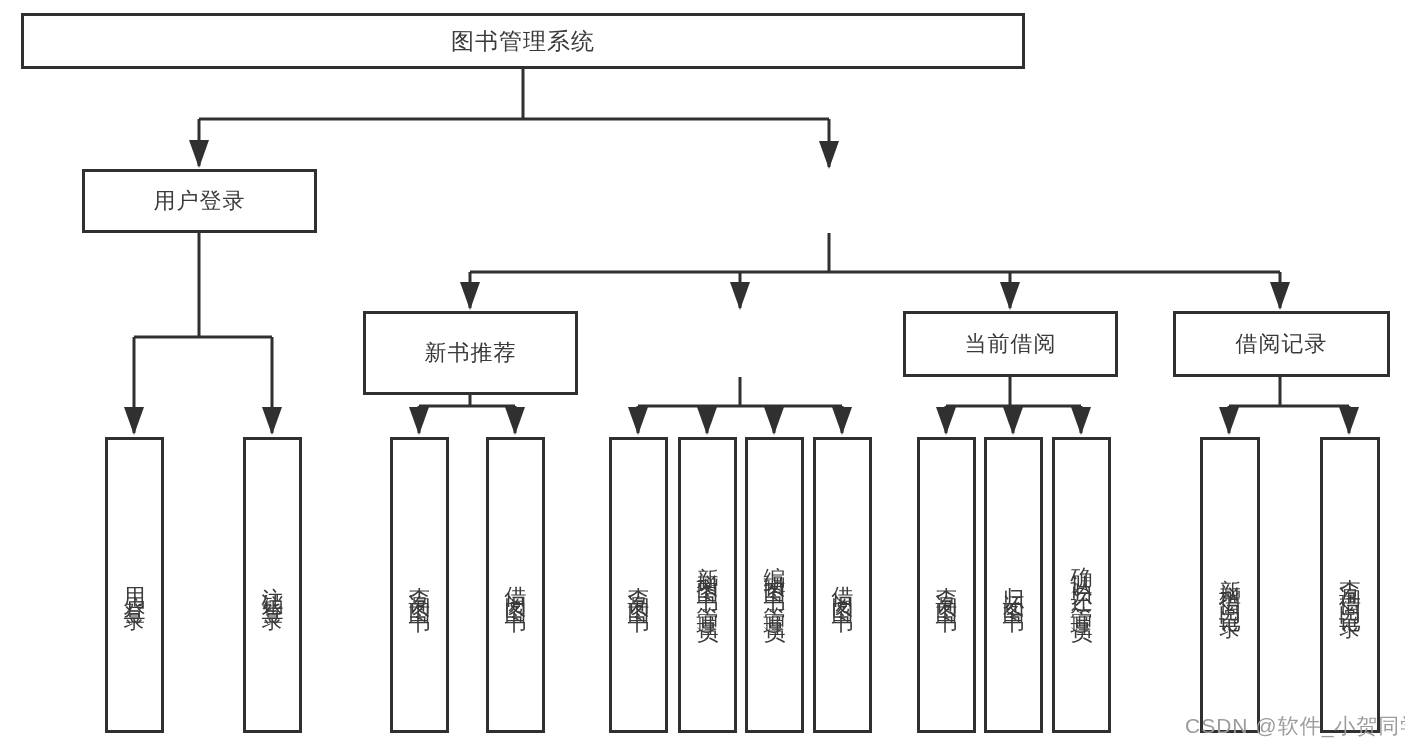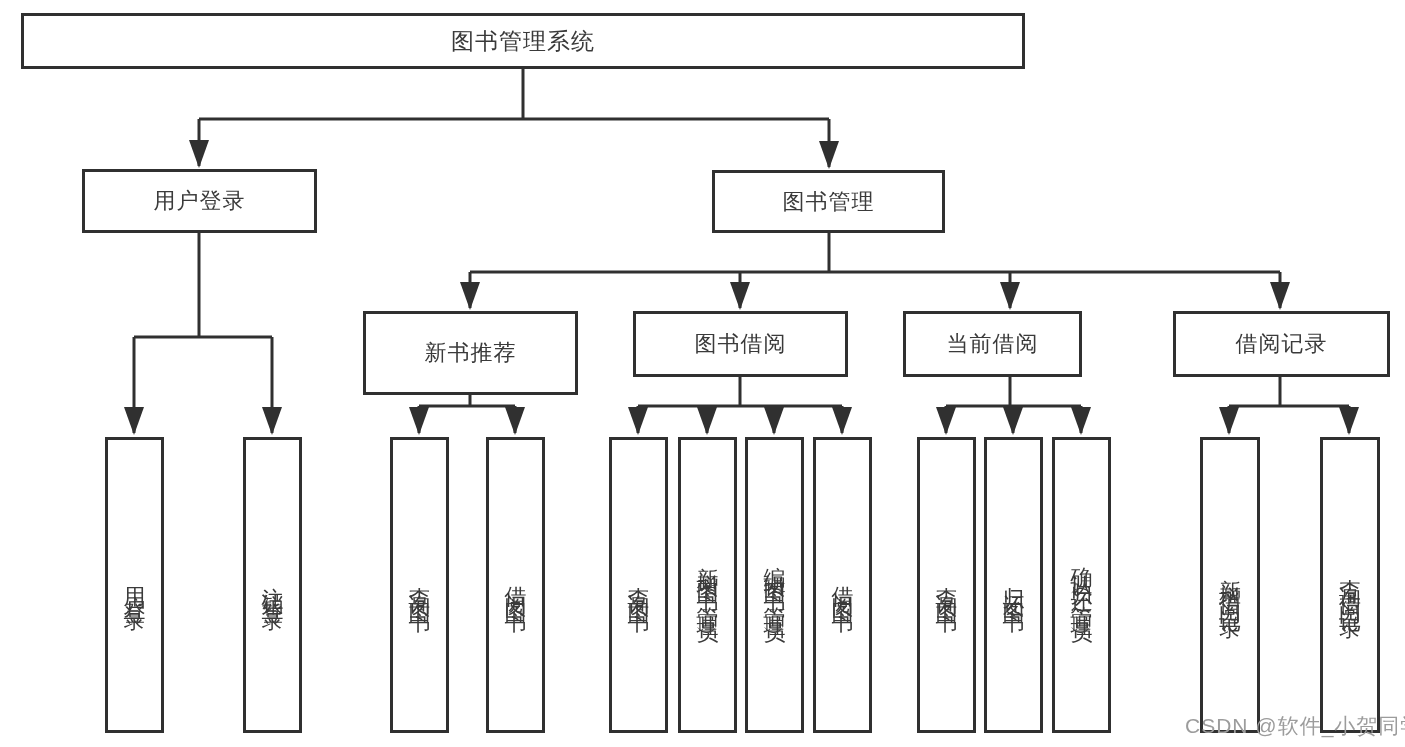--- a/index.html
+++ b/index.html
@@ -93,25 +93,23 @@
 
       <path d="M1280,377 V406 M1229,406 H1349"></path>
       <path d="M1229,406 V433" marker-end="url(#arrow)"></path>
       <path d="M1349,406 V433" marker-end="url(#arrow)"></path>
     </g>
   </svg>
 
   <div class="node h root" style="left:21px; top:13px; width:1004px; height:56px">图书管理系统</div>
 
   <div class="node h" style="left:82px; top:169px; width:235px; height:64px">用户登录</div>
-  <div class="node h" style="left:712px; top:170px; width:233px; height:63px">图书管理</div>
 
   <div class="node h" style="left:363px; top:311px; width:215px; height:84px">新书推荐</div>
-  <div class="node h" style="left:633px; top:311px; width:215px; height:66px">图书借阅</div>
-  <div class="node h" style="left:903px; top:311px; width:179px; height:66px">当前借阅</div>
+  <div class="node h" style="left:903px; top:311px; width:215px; height:66px">当前借阅</div>
   <div class="node h" style="left:1173px; top:311px; width:217px; height:66px">借阅记录</div>
 
   <div class="node leaf" style="left:105px; top:437px; width:59px; height:296px">
     <span>用户登录</span>
   </div>
   <div class="node leaf" style="left:243px; top:437px; width:59px; height:296px">
     <span>注销登录</span>
   </div>
 
   <div class="node leaf" style="left:390px; top:437px; width:59px; height:296px">

